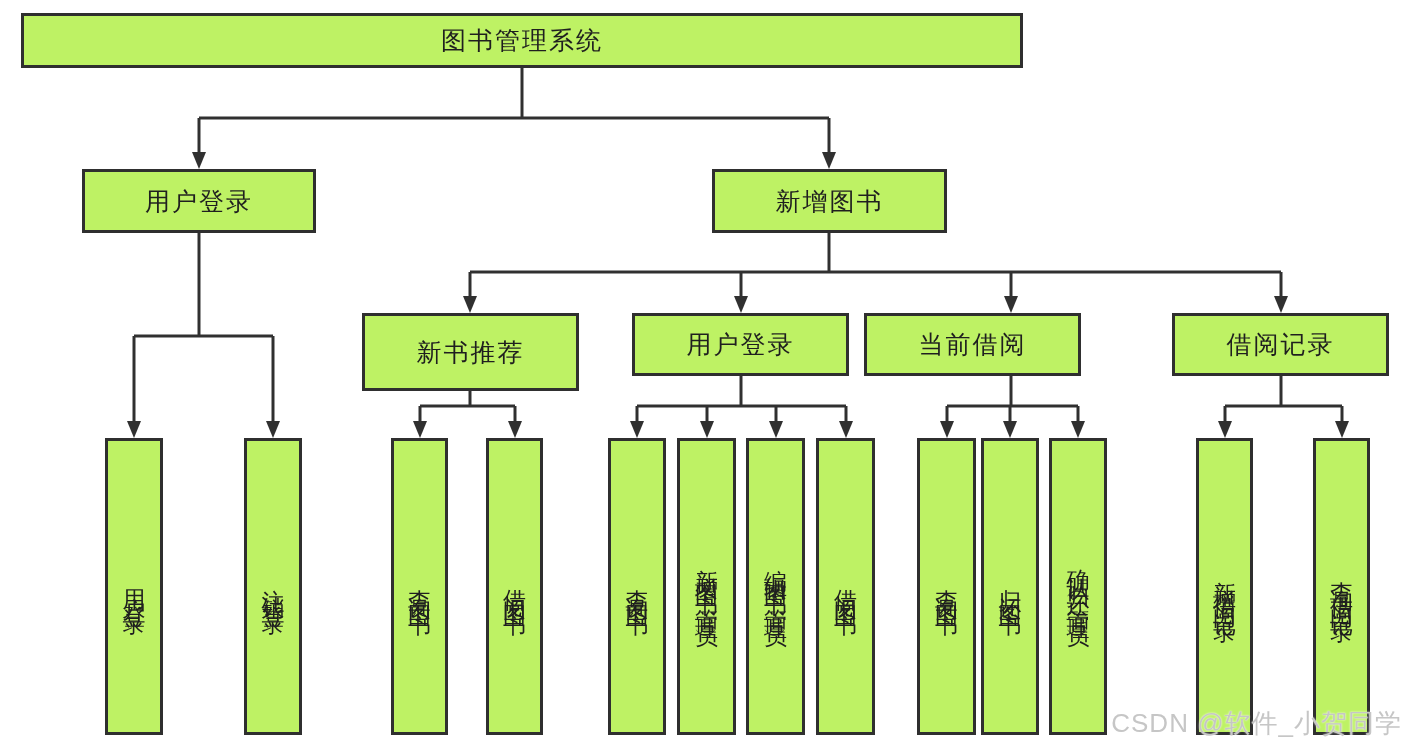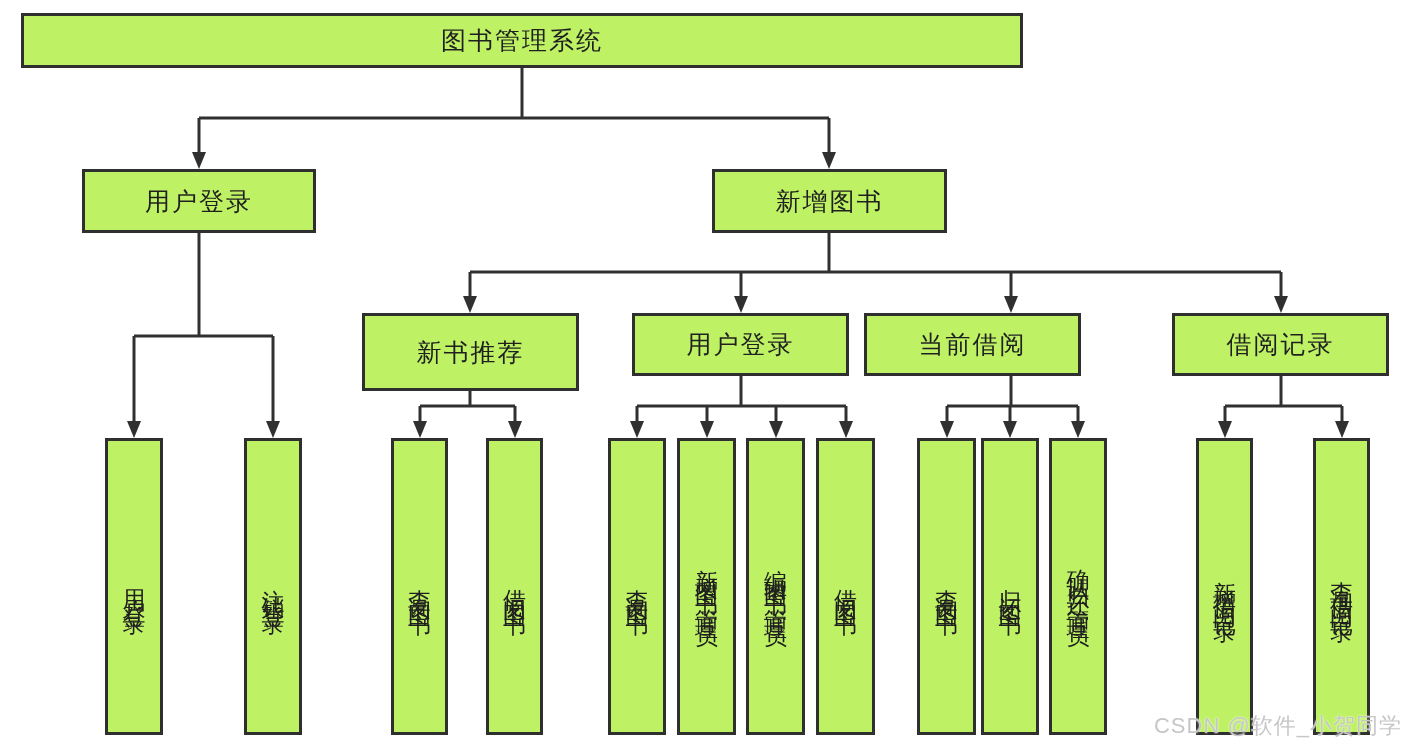--- a/index.html
+++ b/index.html
@@ -32,21 +32,21 @@
     text-orientation:mixed;
     font-size:23px;
     letter-spacing:8px;
     line-height:1;
     white-space:nowrap;
     max-height:288px;
   }
   #watermark{
     position:absolute;
     right:3px;bottom:6px;
-    font-size:22px;
+    font-size:26px;
     color:#c6c6c6;
     text-shadow:0 0 2px #ffffff;
     letter-spacing:1px;
     white-space:nowrap;
   }
 </style>
 </head>
 <body>
 
 <div id="canvas">

